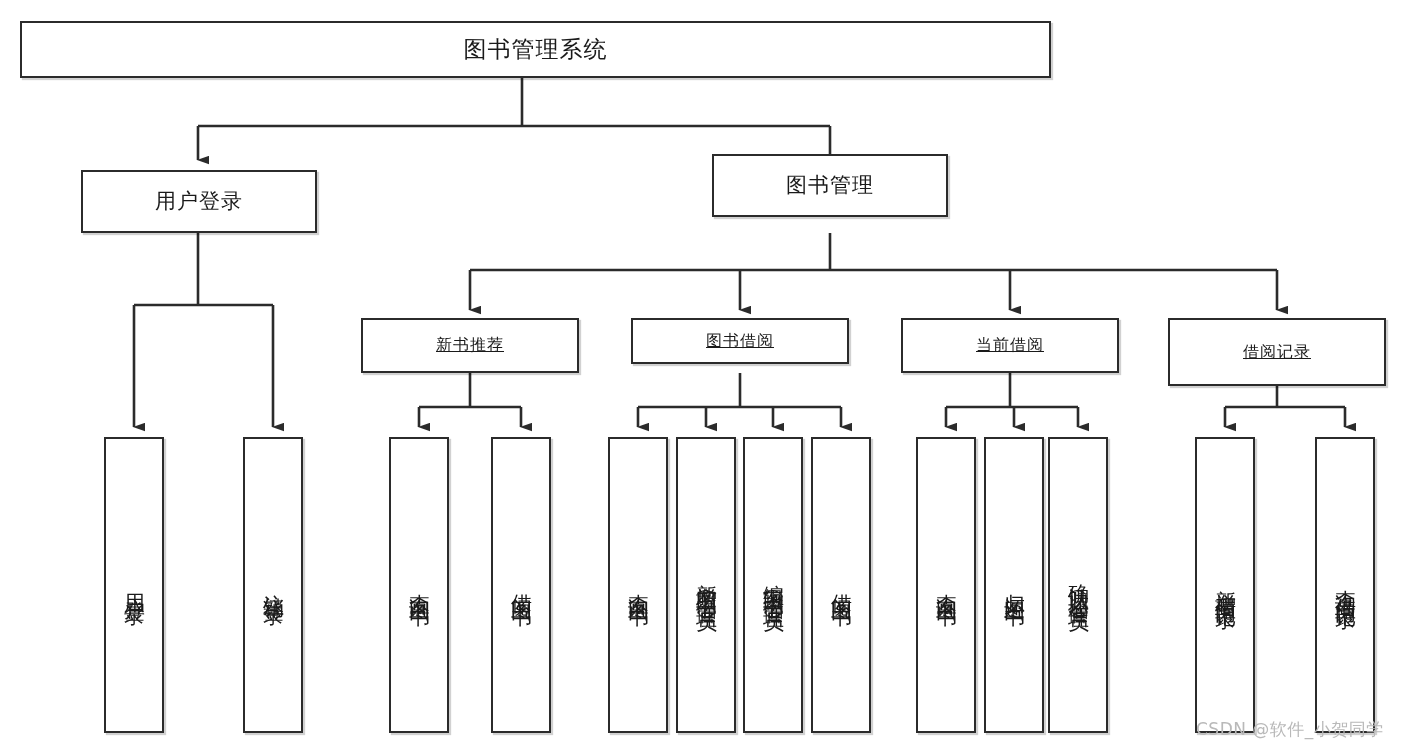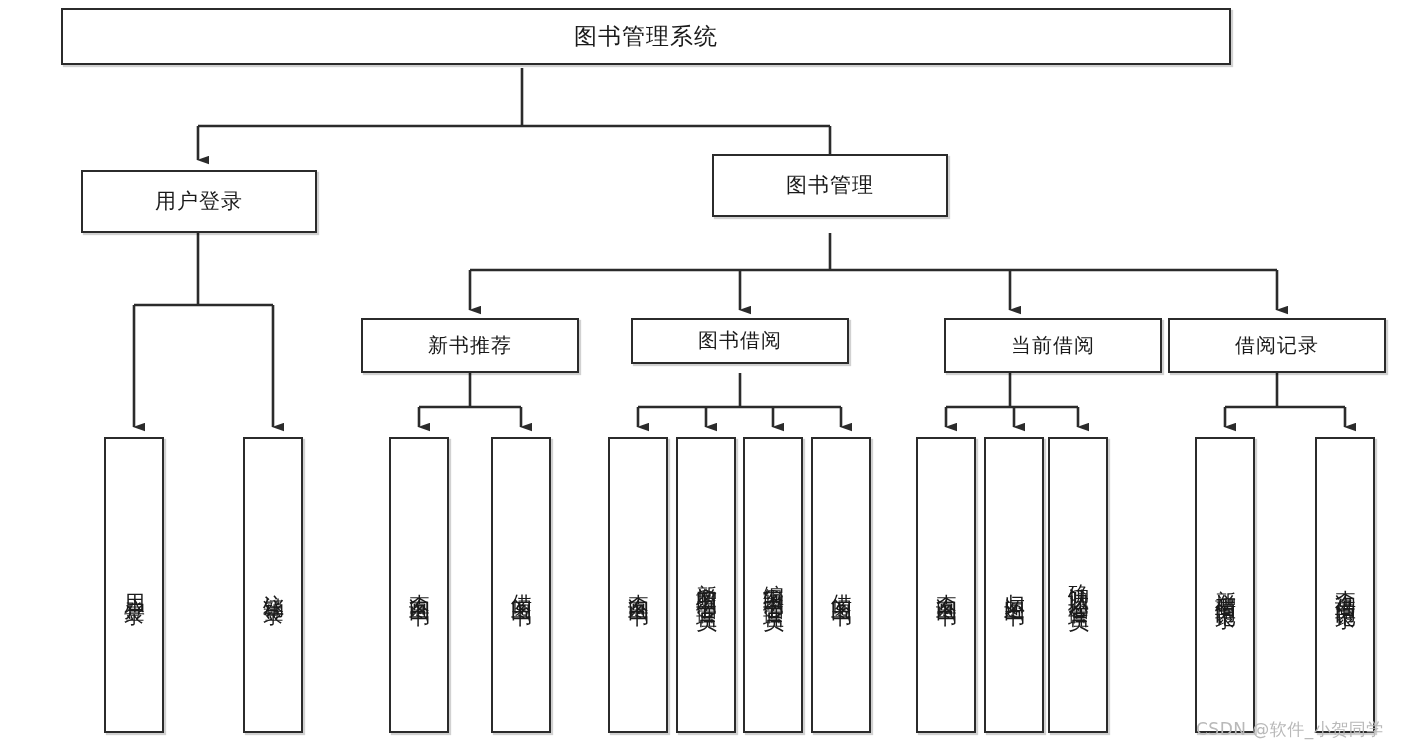--- a/index.html
+++ b/index.html
@@ -38,21 +38,21 @@
     color: #1a1a1a;
   }
   .node-label {
     display: block;
     text-align: center;
     line-height: 1.18;
     white-space: nowrap;
   }
   .node.level-0 .node-label { font-size: 23px; letter-spacing: 1px; }
   .node.level-1 .node-label { font-size: 21px; letter-spacing: 1px; }
-  .node.level-2 .node-label { font-size: 20px; letter-spacing: 1px; }
+  .node.level-2 .node-label { font-size: 16px; letter-spacing: 1px; text-decoration: underline; }
   .node.level-3 {
     align-items: center;
     justify-content: center;
     padding: 4px 0;
   }
   .node.level-3 .node-label {
     writing-mode: vertical-rl;
     text-orientation: upright;
     font-size: 21px;
     letter-spacing: 4px;
@@ -131,41 +131,41 @@
     </g>
 
     <g stroke="#2b2b2b" stroke-width="2.6" fill="none">
       <path d="M1277,373 L1277,407"></path>
       <path d="M1225,407 L1345,407"></path>
       <path d="M1225,407 L1225,427" marker-end="url(#arrowhead)"></path>
       <path d="M1345,407 L1345,427" marker-end="url(#arrowhead)"></path>
     </g>
   </svg>
 
-  <div class="node level-0" style="left:20px; top:8px; width:1170px; height:57px;margin-left:41px;">
+  <div class="node level-0" style="left:20px; top:21px; width:1031px; height:57px;">
     <span class="node-label">图书管理系统</span>
   </div>
 
   <div class="node level-1" style="left:81px; top:170px; width:236px; height:63px;">
     <span class="node-label">用户登录</span>
   </div>
   <div class="node level-1" style="left:712px; top:154px; width:236px; height:63px;">
     <span class="node-label">图书管理</span>
   </div>
 
   <div class="node level-2" style="left:361px; top:318px; width:218px; height:55px;">
     <span class="node-label">新书推荐</span>
   </div>
   <div class="node level-2" style="left:631px; top:318px; width:218px; height:46px;">
     <span class="node-label">图书借阅</span>
   </div>
-  <div class="node level-2" style="left:901px; top:318px; width:218px; height:55px;margin-left:43px;">
+  <div class="node level-2" style="left:901px; top:318px; width:218px; height:55px;">
     <span class="node-label">当前借阅</span>
   </div>
-  <div class="node level-2" style="left:1168px; top:318px; width:218px; height:55px;">
+  <div class="node level-2" style="left:1168px; top:318px; width:218px; height:68px;">
     <span class="node-label">借阅记录</span>
   </div>
 
   <div class="node level-3" style="left:104px; top:437px; width:60px; height:296px;">
     <span class="node-label">用户登录</span>
   </div>
   <div class="node level-3" style="left:243px; top:437px; width:60px; height:296px;">
     <span class="node-label">注销登录</span>
   </div>
 

